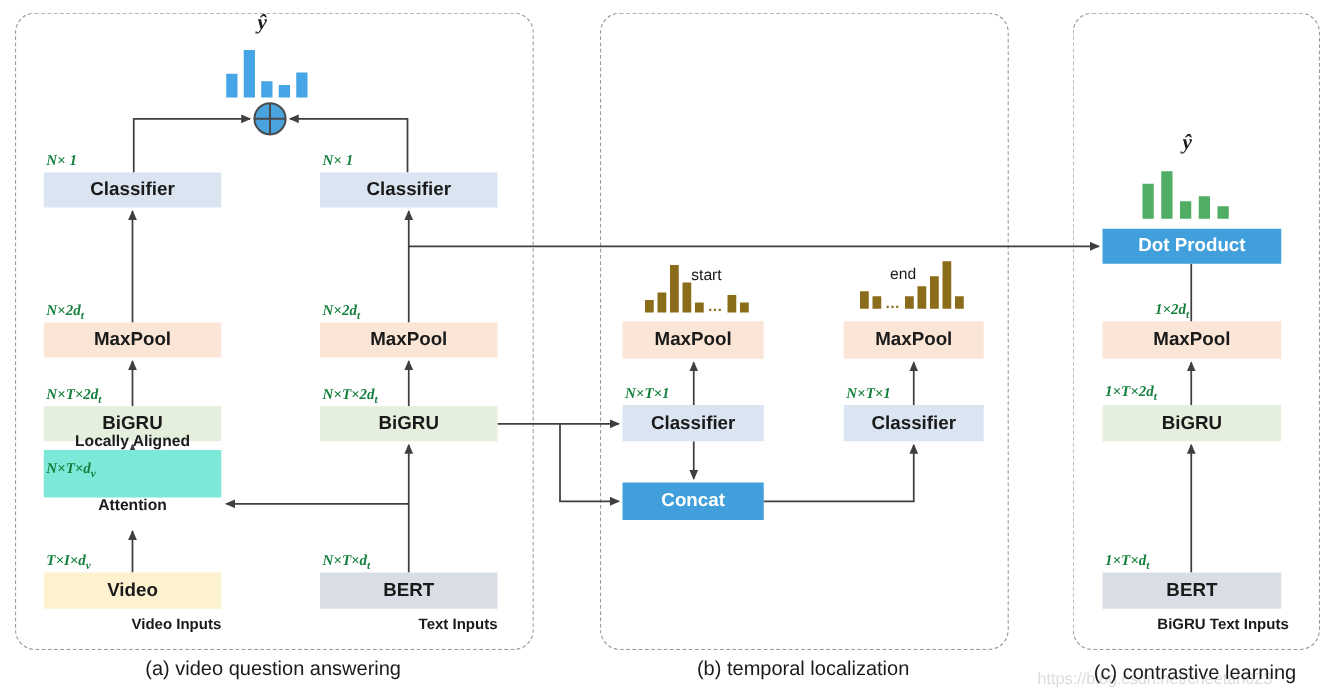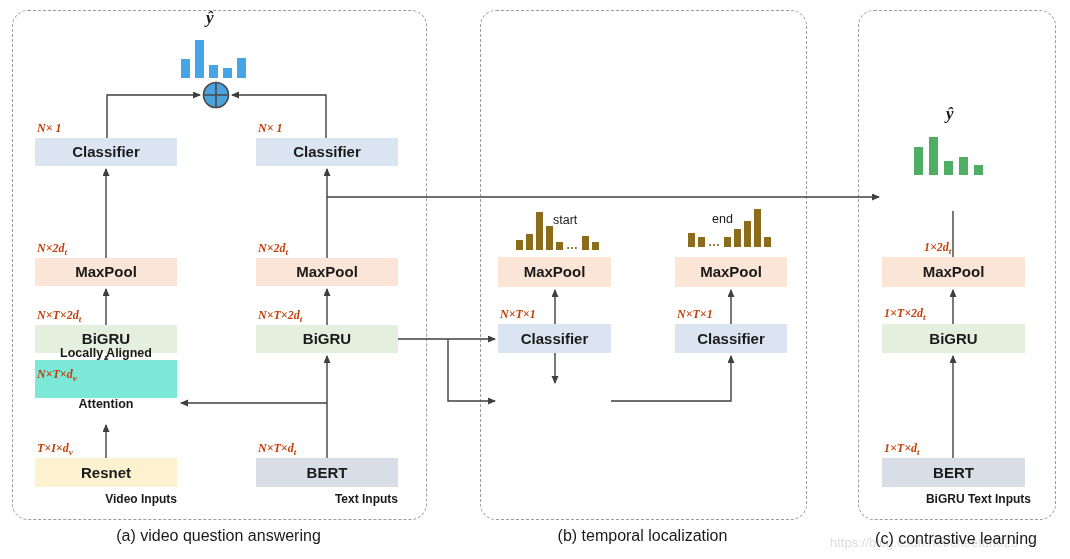--- a/index.html
+++ b/index.html
@@ -10,21 +10,21 @@
   .box{position:absolute;z-index:2;display:flex;flex-direction:column;align-items:center;justify-content:center;
        font-weight:bold;font-size:15px;color:#1a1a1a;text-align:center;line-height:1.2;}
   .fill-classifier{background:#dbe5f1;}
   .fill-maxpool{background:#fbe5d6;}
   .fill-bigru{background:#e5efdd;}
   .fill-attention{background:#7ce8d8;font-size:12.5px;}
   .fill-resnet{background:#fdf2d0;}
   .fill-bert{background:#d9dde6;}
   .fill-accent{background:#41a0dc;color:#fff;}
   .dim{position:absolute;z-index:2;font-family:"Liberation Serif",serif;font-style:italic;font-weight:700;
-       font-size:12px;color:#c2410c;white-space:nowrap;}
+       font-size:12px;color:#15803d;white-space:nowrap;}
   .dim sub{font-size:9px;}
   .io-label{position:absolute;z-index:2;font-weight:bold;font-size:12px;color:#1a1a1a;text-align:right;}
   .caption{position:absolute;z-index:3;font-size:16px;color:#1a1a1a;text-align:center;}
   .hist{position:absolute;z-index:2;display:flex;align-items:flex-end;}
   .hist-bar{flex:0 0 auto;}
   .hist-dots{font-weight:bold;font-size:12px;line-height:9px;letter-spacing:1px;align-self:flex-end;}
   .hist-label{position:absolute;z-index:2;font-size:12.5px;color:#1a1a1a;}
   .yhat{position:absolute;z-index:2;font-family:"Liberation Serif",serif;font-style:italic;font-weight:700;
         font-size:17px;color:#1a1a1a;}
   .watermark{position:absolute;z-index:1;font-size:13px;color:#dcdcdc;white-space:nowrap;}
@@ -79,21 +79,21 @@
     <span>MaxPool</span>
   </div>
   <div class="box fill-bigru" style="left:35px;top:325px;width:142px;height:28px;">
     <span>BiGRU</span>
   </div>
   <div class="box fill-attention" style="left:35px;top:360px;width:142px;height:38px;gap:36px;">
     <span>Locally Aligned</span>
     <span>Attention</span>
   </div>
   <div class="box fill-resnet" style="left:35px;top:458px;width:142px;height:29px;">
-    <span>Resnet</span>
+    <span>Video</span>
   </div>
   <div class="io-label" style="left:35px;top:492px;width:142px;">Video Inputs</div>
 
   <div class="dim" style="left:37px;top:121px;"><span>N× 1</span><sub></sub></div>
   <div class="dim" style="left:37px;top:241px;"><span>N×2d</span><sub>t</sub></div>
   <div class="dim" style="left:37px;top:308px;"><span>N×T×2d</span><sub>t</sub></div>
   <div class="dim" style="left:37px;top:367px;"><span>N×T×d</span><sub>v</sub></div>
   <div class="dim" style="left:37px;top:441px;"><span>T×I×d</span><sub>v</sub></div>
 
   <div class="box fill-classifier" style="left:256px;top:138px;width:142px;height:28px;">
@@ -123,20 +123,23 @@
       <div class="hist-bar" style="width: 9px; height: 10px; background: rgb(69, 165, 230);"></div>
       <div class="hist-bar" style="width: 9px; height: 20px; background: rgb(69, 165, 230);"></div>
     </div>
 
   <div class="box fill-maxpool" style="left:498px;top:257px;width:113px;height:30px;">
     <span>MaxPool</span>
   </div>
   <div class="box fill-classifier" style="left:498px;top:324px;width:113px;height:29px;">
     <span>Classifier</span>
   </div>
+  <div class="box fill-accent" style="left:498px;top:386px;width:113px;height:30px;">
+    <span>Concat</span>
+  </div>
   <div class="box fill-maxpool" style="left:675px;top:257px;width:112px;height:30px;">
     <span>MaxPool</span>
   </div>
   <div class="box fill-classifier" style="left:675px;top:324px;width:112px;height:29px;">
     <span>Classifier</span>
   </div>
 
   <div class="dim" style="left:500px;top:307px;"><span>N×T×1</span><sub></sub></div>
   <div class="dim" style="left:677px;top:307px;"><span>N×T×1</span><sub></sub></div>
 
@@ -156,20 +159,23 @@
       <div class="hist-bar" style="width: 7px; height: 10px; background: rgb(138, 108, 26);"></div>
       <span class="hist-dots" style="color: rgb(138, 108, 26);">…</span>
       <div class="hist-bar" style="width: 7px; height: 10px; background: rgb(138, 108, 26);"></div>
       <div class="hist-bar" style="width: 7px; height: 18px; background: rgb(138, 108, 26);"></div>
       <div class="hist-bar" style="width: 7px; height: 26px; background: rgb(138, 108, 26);"></div>
       <div class="hist-bar" style="width: 7px; height: 38px; background: rgb(138, 108, 26);"></div>
       <div class="hist-bar" style="width: 7px; height: 10px; background: rgb(138, 108, 26);"></div>
     </div>
   <div class="hist-label" style="left:712px;top:212px;">end</div>
 
+  <div class="box fill-accent" style="left:882px;top:183px;width:143px;height:28px;">
+    <span>Dot Product</span>
+  </div>
   <div class="box fill-maxpool" style="left:882px;top:257px;width:143px;height:30px;">
     <span>MaxPool</span>
   </div>
   <div class="box fill-bigru" style="left:882px;top:324px;width:143px;height:29px;">
     <span>BiGRU</span>
   </div>
   <div class="box fill-bert" style="left:882px;top:458px;width:143px;height:29px;">
     <span>BERT</span>
   </div>
   <div class="io-label" style="left:876px;top:492px;width:155px;">BiGRU Text Inputs</div>

